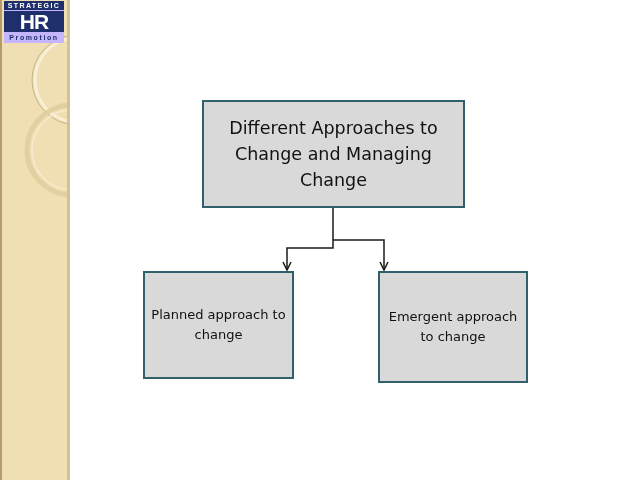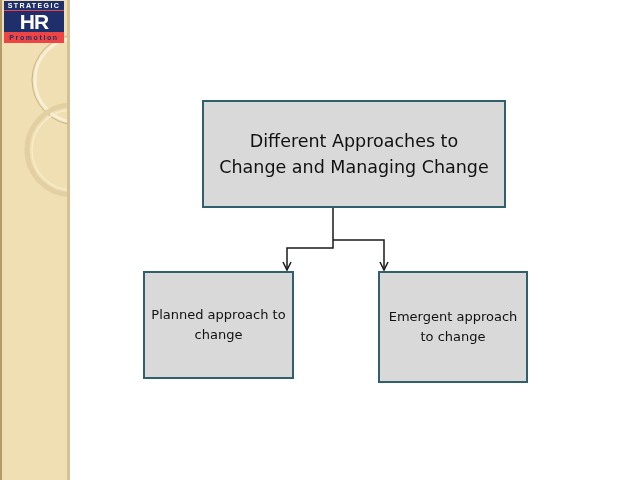--- a/index.html
+++ b/index.html
@@ -15,21 +15,21 @@
       box-sizing: border-box;
       overflow: hidden;
     }
     .sidebar-edge {
       position: absolute; right: 0; top: 0; width: 3px; height: 480px;
       background: #d6c196;
     }
     .sidebar svg.decor { position: absolute; left: 0; top: 0; }
     .logo {
       position: absolute; left: 2px; top: 1px; width: 60px; height: 42px;
-      background: #ef4444;
+      background: #c4b5fd;
     }
     .logo-top {
       position: absolute; left: 0; top: 0; width: 60px; height: 9px;
       background: #1f2f6b; color: #ffffff;
       font-size: 7px; font-weight: bold; letter-spacing: 1.4px;
       line-height: 9px; text-align: center;
     }
     .logo-hr {
       position: absolute; left: 0; top: 10px; width: 60px; height: 21px;
       background: #1f2f6b; color: #ffffff;
@@ -45,21 +45,21 @@
     .box {
       position: absolute; box-sizing: border-box;
       background: #d9d9d9;
       border: 2px solid #31606d;
       display: flex; align-items: center; justify-content: center;
       text-align: center; color: #111111;
       font-family: "DejaVu Sans", sans-serif;
     }
     .box span { display: block; }
     .box-root {
-      left: 202px; top: 100px; width: 304px; height: 108px;
+      left: 202px; top: 100px; width: 263px; height: 108px;
       font-size: 17.5px; line-height: 26px;
       padding: 0 12px;
     }
     .box-left {
       left: 143px; top: 271px; width: 151px; height: 108px;
       font-size: 13px; line-height: 20px; padding: 8px 6px;
     }
     .box-right {
       left: 378px; top: 271px; width: 150px; height: 112px;
       font-size: 13px; line-height: 20px; padding: 0 6px;

